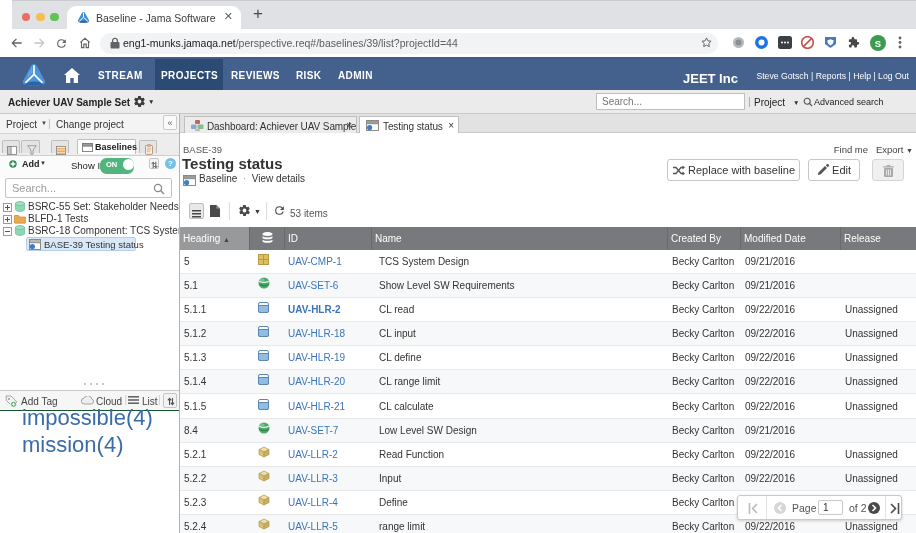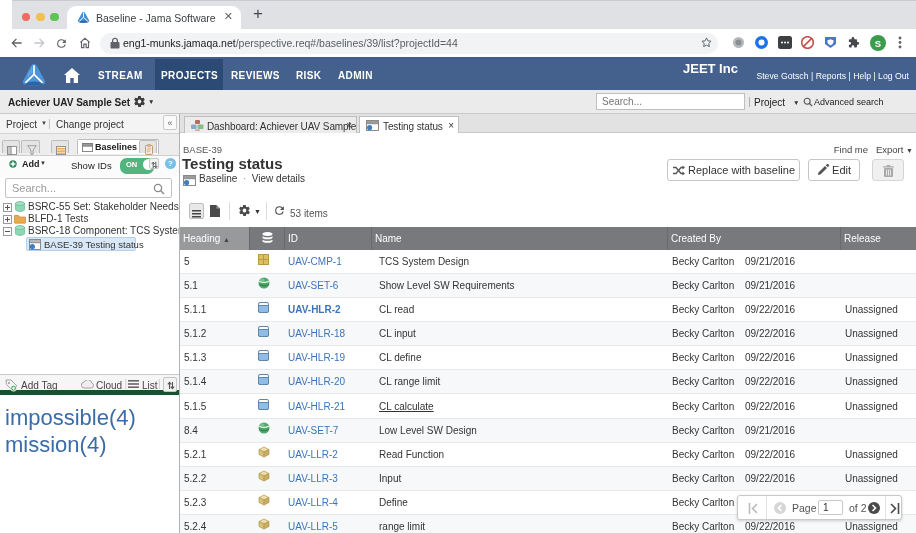--- a/index.html
+++ b/index.html
@@ -19,41 +19,41 @@
 .newtab { position:absolute; left:241px; top:3px; font-size:17px; color:#45484d; font-weight:400; }
 
 .toolbar { position:absolute; left:0; top:29px; width:916px; height:28px; background:#fff; }
 .urlpill { position:absolute; left:100px; top:33px; width:618px; height:21px; background:#f1f3f4; border-radius:11px; }
 .urltext { position:absolute; left:123px; top:37px; font-size:10.5px; color:#202124; white-space:nowrap; }
 
 
 .navbar { position:absolute; left:0; top:57px; width:916px; height:33px; background:#44608c; border-top:2px solid #32497022; }
 .navbar .item { position:absolute; top:0; height:33px; line-height:33px; color:#fff; font-size:10px; font-weight:bold; letter-spacing:.4px; }
 .nv-proj { position:absolute; left:155px; top:0; width:68px; height:33px; background:#2b4a74; }
-.jeet { position:absolute; left:683px; top:2px; color:#fff; font-size:13px; font-weight:bold; }
+.jeet { position:absolute; left:683px; top:12px; color:#fff; font-size:13px; font-weight:bold; }
 .userlinks { position:absolute; right:7px; top:11.5px; color:#fff; font-size:8.7px; }
 
 
 .subbar { position:absolute; left:0; top:90px; width:916px; height:24px; background:#ebebeb; border-bottom:1px solid #c9c9c9; }
 .sb-title { position:absolute; left:8px; top:7px; font-size:10px; font-weight:bold; color:#222; }
 .sb-search { position:absolute; left:596px; top:3px; width:149px; height:17px; background:#fff; border:1px solid #bfbfbf; font-size:10px; color:#999; padding:2px 5px; font-family:'Liberation Sans',sans-serif; }
 
 
 .sidebar { position:absolute; left:0; top:114px; width:180px; height:419px; background:#fff; border-right:1px solid #b3b3b3; }
 .s-head { position:absolute; left:0; top:0; width:179px; height:20px; background:#f4f4f4; border-bottom:1px solid #d5d5d5; font-size:10.5px; color:#333; }
 .s-tabs { position:absolute; left:0; top:20px; width:179px; height:22px; background:#ededed; border-bottom:1px solid #cfcfcf; }
 .s-tab { position:absolute; top:6px; height:13px; background:#e4e4e4; border:1px solid #bdbdbd; border-bottom:none; border-radius:2px 2px 0 0; }
 .s-tab.active { background:#fff; }
 .s-ctl { position:absolute; left:0; top:42px; width:179px; height:21px; background:#fbfbfb; }
 .s-search { position:absolute; left:5px; top:64px; width:167px; height:20px; border:1px solid #c3c3c3; border-radius:2px; background:#fff; font-size:11px; color:#9a9a9a; line-height:18px; padding-left:6px; }
 .s-tree { position:absolute; left:0; top:86px; width:179px; height:270px; font-size:10px; color:#333; }
 .trow { position:absolute; left:0; width:179px; height:12px; line-height:12px; white-space:nowrap; overflow:hidden; }
-.s-tagbar { position:absolute; left:0; top:260px; width:179px; height:21px; background:#f6f6f6; border-top:1px solid #c9c9c9; border-bottom:5px solid #14532d; font-size:10px; color:#444; }
+.s-tagbar { position:absolute; left:0; top:276px; width:179px; height:21px; background:#f6f6f6; border-top:1px solid #c9c9c9; border-bottom:1px solid #14532d; font-size:10px; color:#444; }
 .s-tags { position:absolute; left:0px; top:290px; width:179px; }
-.s-tags a { display:block; color:#3a6ca9; font-size:22px; text-decoration:none; margin:1px 0 0 5px; letter-spacing:0; }
+.s-tags a { display:block; color:#3a6ca9; font-size:22px; text-decoration:none; margin:1px 0 0 22px; letter-spacing:0; }
 
 
 .content { position:absolute; left:180px; top:114px; width:736px; height:419px; background:#fff; }
 .c-tabs { position:absolute; left:0; top:0; width:736px; height:19px; background:#e2e2e2; border-bottom:1px solid #cacaca; }
 .c-tab { position:absolute; top:2px; height:17px; font-size:10px; letter-spacing:-.1px; color:#333; background:#ececec; border:1px solid #bfbfbf; border-bottom:none; white-space:nowrap; }
 .c-tab.active { background:#fff; height:18px; }
 .c-head { position:absolute; left:0; top:19px; width:736px; height:68px; background:#fff; }
 .base39 { position:absolute; left:3px; top:11px; font-size:9.5px; color:#555; }
 .findme { position:absolute; right:3px; top:11px; font-size:9.5px; color:#444; }
 .ttl2 { position:absolute; left:2px; top:22px; font-size:15px; font-weight:bold; color:#333; }
@@ -218,21 +218,21 @@
           </svg></div>
       <div class="s-tab" style="left:21px;width:19px;"><svg style="margin:1.5px 0 0 4.5px" width="10" height="10" viewBox="0 0 11 11">
             <path d="M.8.8h9.4L6.7 5.6v4.6H4.3V5.6z" fill="#e8e8e8" stroke="#8a8a8a" stroke-width=".9"></path>
           </svg></div>
       <div class="s-tab" style="left:51px;width:18px;"><svg style="margin:2px 0 0 3.5px" width="10" height="9" viewBox="0 0 11 10">
             <rect x=".5" y=".5" width="10" height="9" fill="#fff" stroke="#8a8a8a"></rect>
             <rect x="1.2" y="2" width="8.6" height="2" fill="#efae53"></rect>
             <rect x="1.2" y="4.8" width="8.6" height="2" fill="#efae53"></rect>
             <rect x="1.2" y="7.3" width="8.6" height="1.5" fill="#efae53"></rect>
           </svg></div>
-      <div class="s-tab active" style="left:77px;width:82px;height:15px;top:5px;">
+      <div class="s-tab active" style="left:77px;width:59px;height:15px;top:5px;">
         <svg style="position:absolute;left:4px;top:2.5px" width="11" height="9" viewBox="0 0 12 10">
             <rect x=".5" y=".5" width="11" height="9" fill="#fff" stroke="#7a7a7a"></rect>
             <rect x=".5" y=".5" width="11" height="3" fill="#9a9a9a" stroke="#7a7a7a"></rect>
           </svg>
         <span style="position:absolute;left:17px;top:2px;font-size:9px;font-weight:bold;color:#222;">Baselines</span>
       </div>
       <div class="s-tab" style="left:139px;width:18px;"><svg style="margin:1px 0 0 4.5px" width="8" height="11" viewBox="0 0 9 12">
             <rect x=".5" y="1.5" width="8" height="10" rx="1" fill="#f7efe7" stroke="#b98a5a"></rect>
             <rect x="2.5" y=".5" width="4" height="2" rx="1" fill="#d8c0a8" stroke="#b98a5a" stroke-width=".7"></rect>
             <rect x="2" y="4" width="5" height="1" fill="#c9b096"></rect>
@@ -242,21 +242,21 @@
     </div>
     <div class="s-ctl">
       <svg style="position:absolute;left:8.5px;top:3.5px" width="8" height="8" viewBox="0 0 13 13">
           <circle cx="6.5" cy="6.5" r="6" fill="#2e8a5c"></circle>
           <rect x="5.3" y="2.6" width="2.4" height="7.8" fill="#fff"></rect>
           <rect x="2.6" y="5.3" width="7.8" height="2.4" fill="#fff"></rect>
         </svg>
       <span style="position:absolute;left:22px;top:3px;font-size:9px;font-weight:bold;color:#222;">Add</span>
       <span style="position:absolute;left:40px;top:4px;font-size:6px;color:#333;">▼</span>
       <span style="position:absolute;left:71px;top:3.5px;font-size:9.5px;color:#222;">Show IDs</span>
-      <div style="position:absolute;left:120px;top:2px;width:34px;height:16px;border-radius:6.5px;background:#53b57e;">
+      <div style="position:absolute;left:100px;top:2px;width:34px;height:16px;border-radius:6.5px;background:#53b57e;">
         <span style="position:absolute;left:6px;top:2px;font-size:7.5px;font-weight:bold;color:#fff;">ON</span>
         <span style="position:absolute;right:.5px;top:.5px;width:11px;height:11px;border-radius:50%;background:#fff;"></span>
       </div>
       <div style="position:absolute;left:149px;top:2px;width:10px;height:11px;background:#f3f3f3;border:1px solid #c5c5c5;border-radius:2px;">
         <svg style="position:absolute;left:1px;top:1.5px" width="7" height="8" viewBox="0 0 7 8">
             <g stroke="#555" fill="none" stroke-width="1">
               <path d="M2.2 7.2 V1.6 M.7 3 L2.2 1.2 L3.7 3"></path>
               <path d="M4.8 .8 V6.4 M3.3 5 L4.8 6.8 L6.3 5"></path>
             </g>
           </svg>
@@ -463,20 +463,21 @@
             <g fill="#fff">
               <path d="M6.5 0 C3 0 1.5 1 1.5 2 S3 4 6.5 4 11.5 3 11.5 2 10 0 6.5 0z"></path>
               <path d="M1.5 4.2 C2.5 5 4.5 5.4 6.5 5.4 S10.5 5 11.5 4.2 V5.5 C11.5 6.5 10 7.3 6.5 7.3 S1.5 6.5 1.5 5.5z"></path>
               <path d="M1.5 7.7 C2.5 8.5 4.5 8.9 6.5 8.9 S10.5 8.5 11.5 7.7 V9 C11.5 10 10 10.8 6.5 10.8 S1.5 10 1.5 9z"></path>
             </g>
           </svg>
       </div>
       <div class="hc" style="left:104px;width:87px;">ID</div>
       <div class="hc" style="left:191px;width:296px;">Name</div>
       <div class="hc" style="left:487px;width:73px;">Created By</div>
+      <div class="hc" style="left:560px;width:100px;">Modified Date</div>
       <div class="hc" style="left:660px;width:76px;">Release</div>
     </div>
     <div class="grid">
       <div class="grow" style="top:0.0px;">
           <span class="gc" style="left:4px;">5</span>
           <span class="gc ricw" style="left:78px;"><svg class="ric" width="11" height="11" viewBox="0 0 11 11">
               <rect x="0" y="0" width="11" height="11" fill="#b89a46"></rect>
               <g fill="#ddbf63">
                 <rect x="1" y="1" width="4" height="4"></rect>
                 <rect x="6" y="1" width="4" height="4"></rect>
@@ -550,21 +551,21 @@
           <span class="gc" style="left:565px;">09/22/2016</span>
           <span class="gc" style="left:665px;">Unassigned</span>
         </div>
       <div class="grow" style="top:144.5px;">
           <span class="gc" style="left:4px;">5.1.5</span>
           <span class="gc ricw" style="left:78px;"><svg class="ric" width="11" height="11" viewBox="0 0 11 11">
               <rect x=".5" y=".5" width="10" height="10" rx="1.5" fill="#fff" stroke="#5f87ae"></rect>
               <path d="M.5 3.5 h10 v5.5 a1.5 1.5 0 0 1 -1.5 1.5 h-7 a1.5 1.5 0 0 1 -1.5 -1.5z" fill="#8fbde8" stroke="#5f87ae"></path>
             </svg></span>
           <span class="gc idl" style="left:108px;">UAV-HLR-21</span>
-          <span class="gc" style="left:199px;text-decoration:underline;">CL calculate</span>
+          <span class="gc" style="left:199px;">CL calculate</span>
           <span class="gc" style="left:492px;">Becky Carlton</span>
           <span class="gc" style="left:565px;">09/22/2016</span>
           <span class="gc" style="left:665px;">Unassigned</span>
         </div>
       <div class="grow alt" style="top:168.6px;">
           <span class="gc" style="left:4px;">8.4</span>
           <span class="gc ricw" style="left:78px;"><svg class="ric" width="12" height="12" viewBox="0 0 12 12">
               <circle cx="6" cy="6" r="5.5" fill="#4fa86b"></circle>
               <path d="M1 4.2 Q6 6.6 11 4.2" stroke="#e8f5ec" stroke-width="1.1" fill="none"></path>
               <path d="M1.2 7.6 Q6 10 10.8 7.6" stroke="#2c7a45" stroke-width="1" fill="none"></path>

